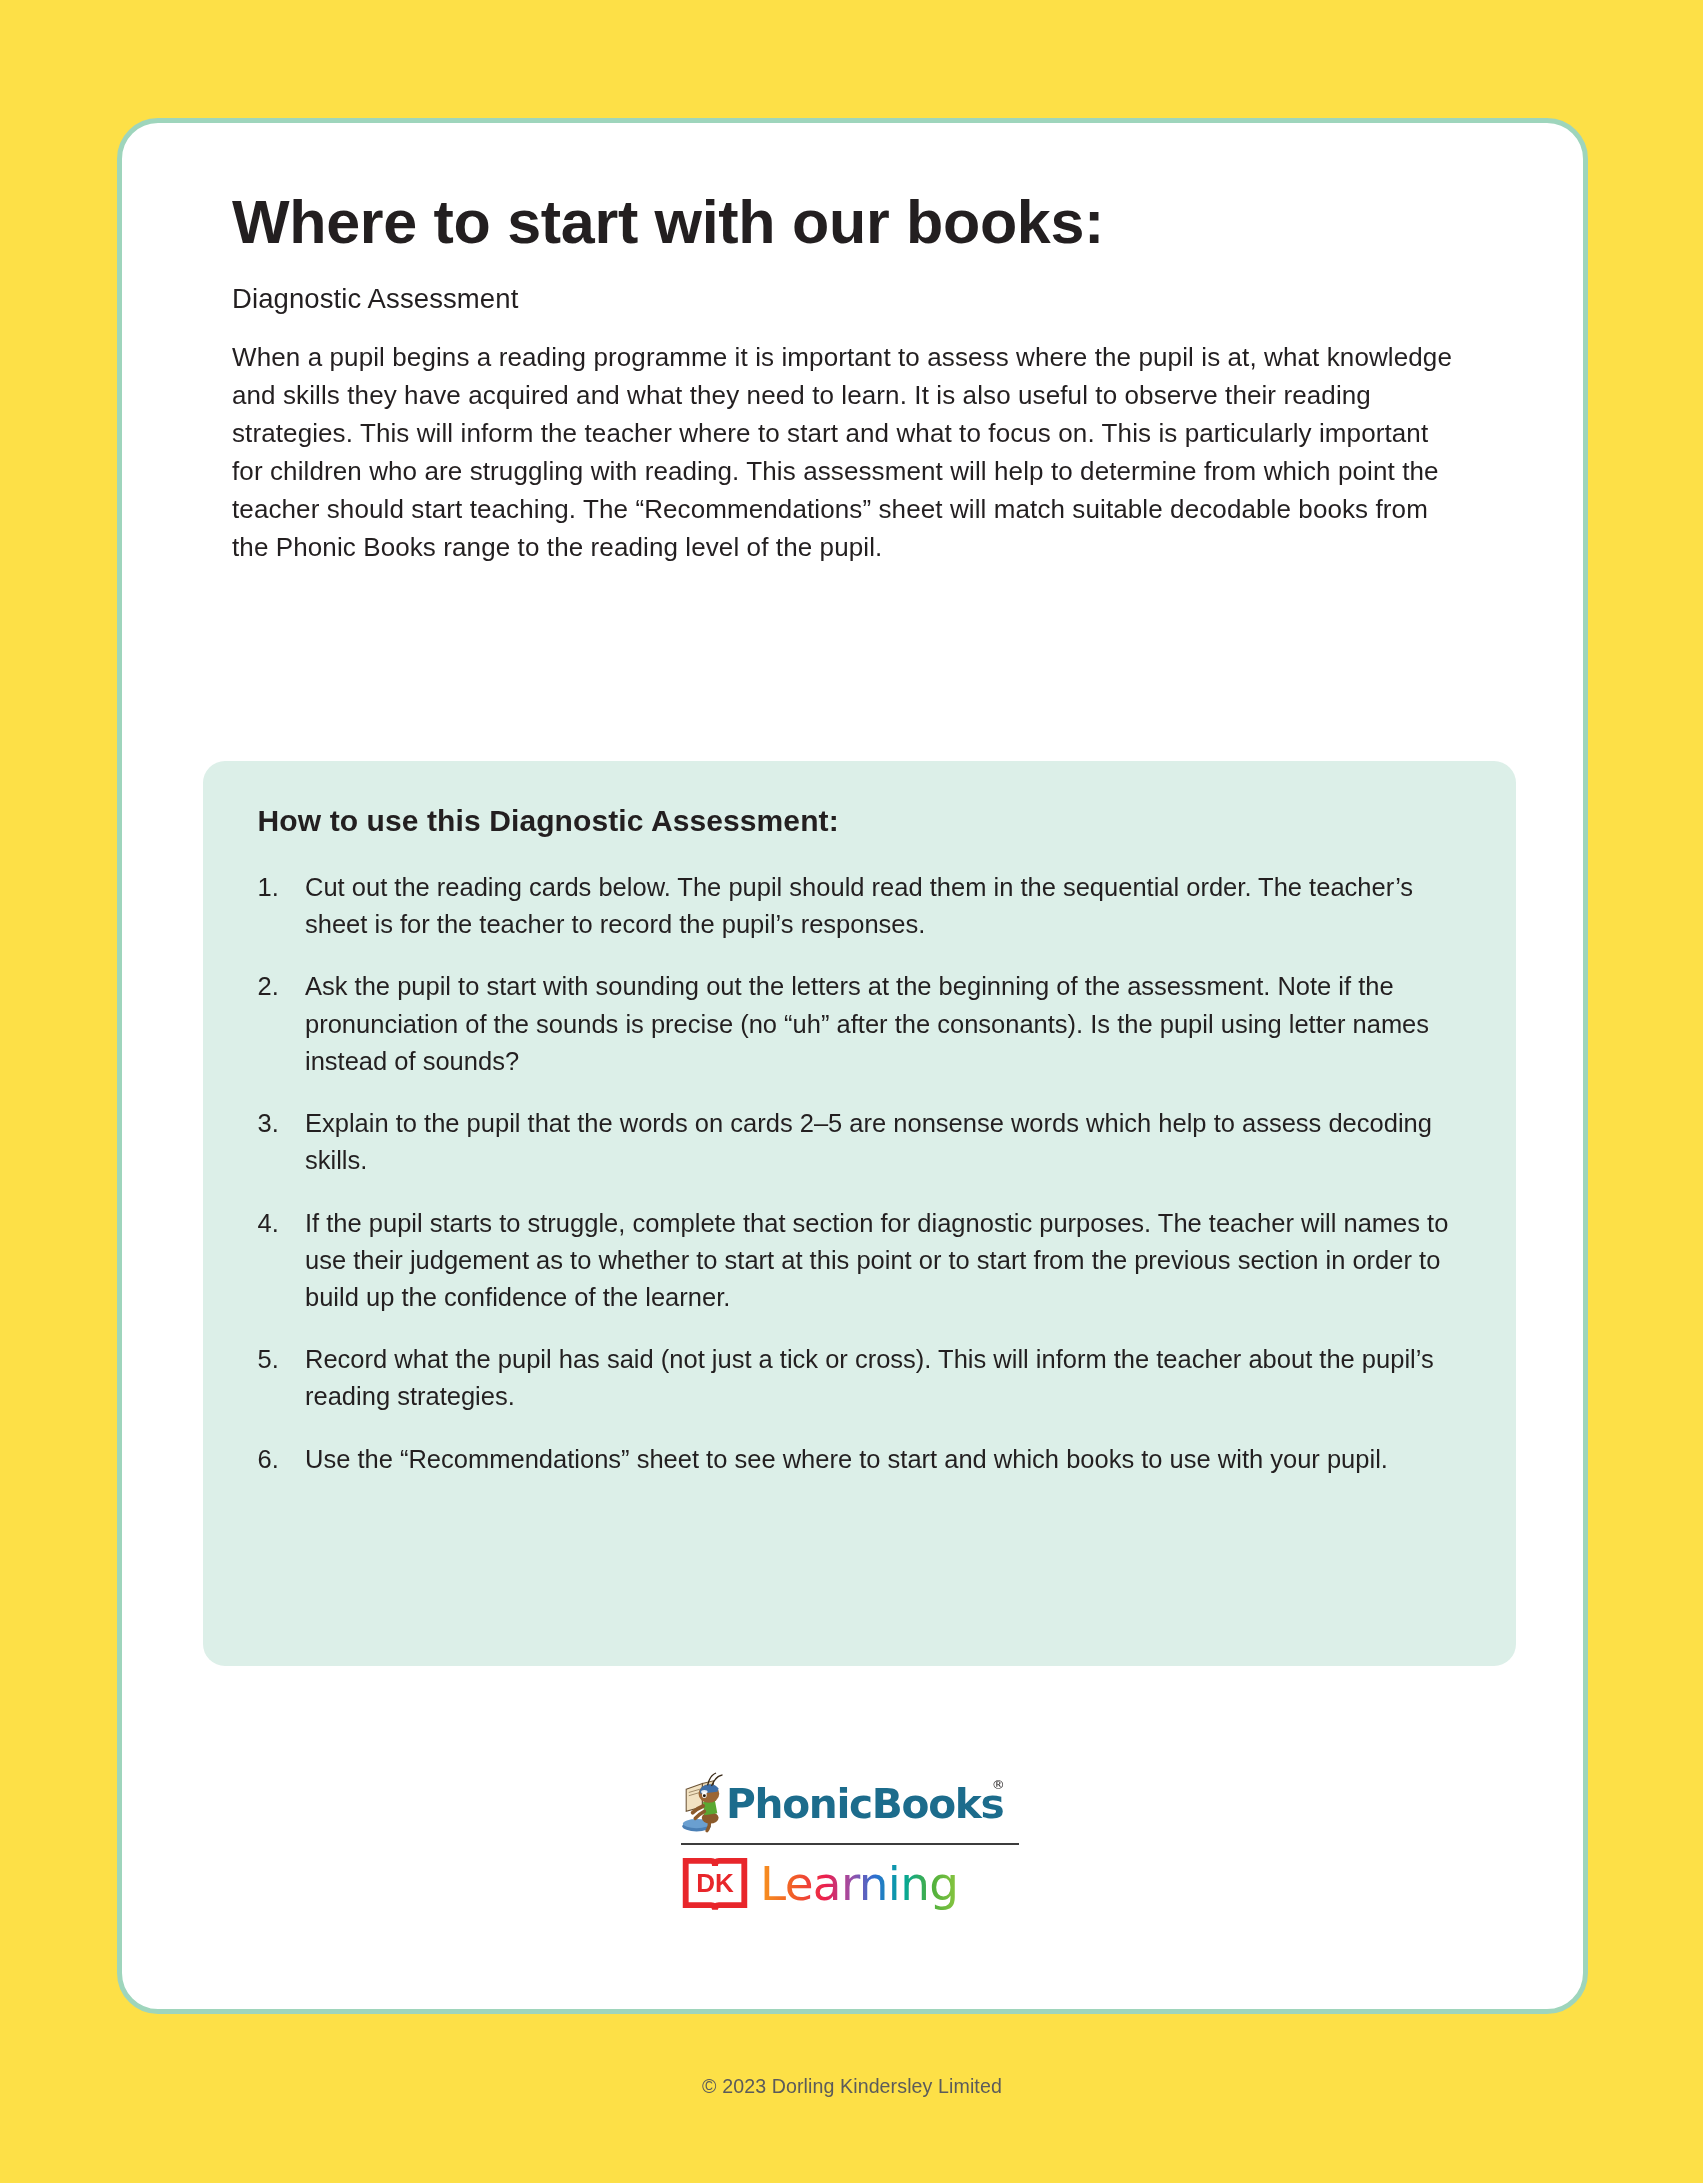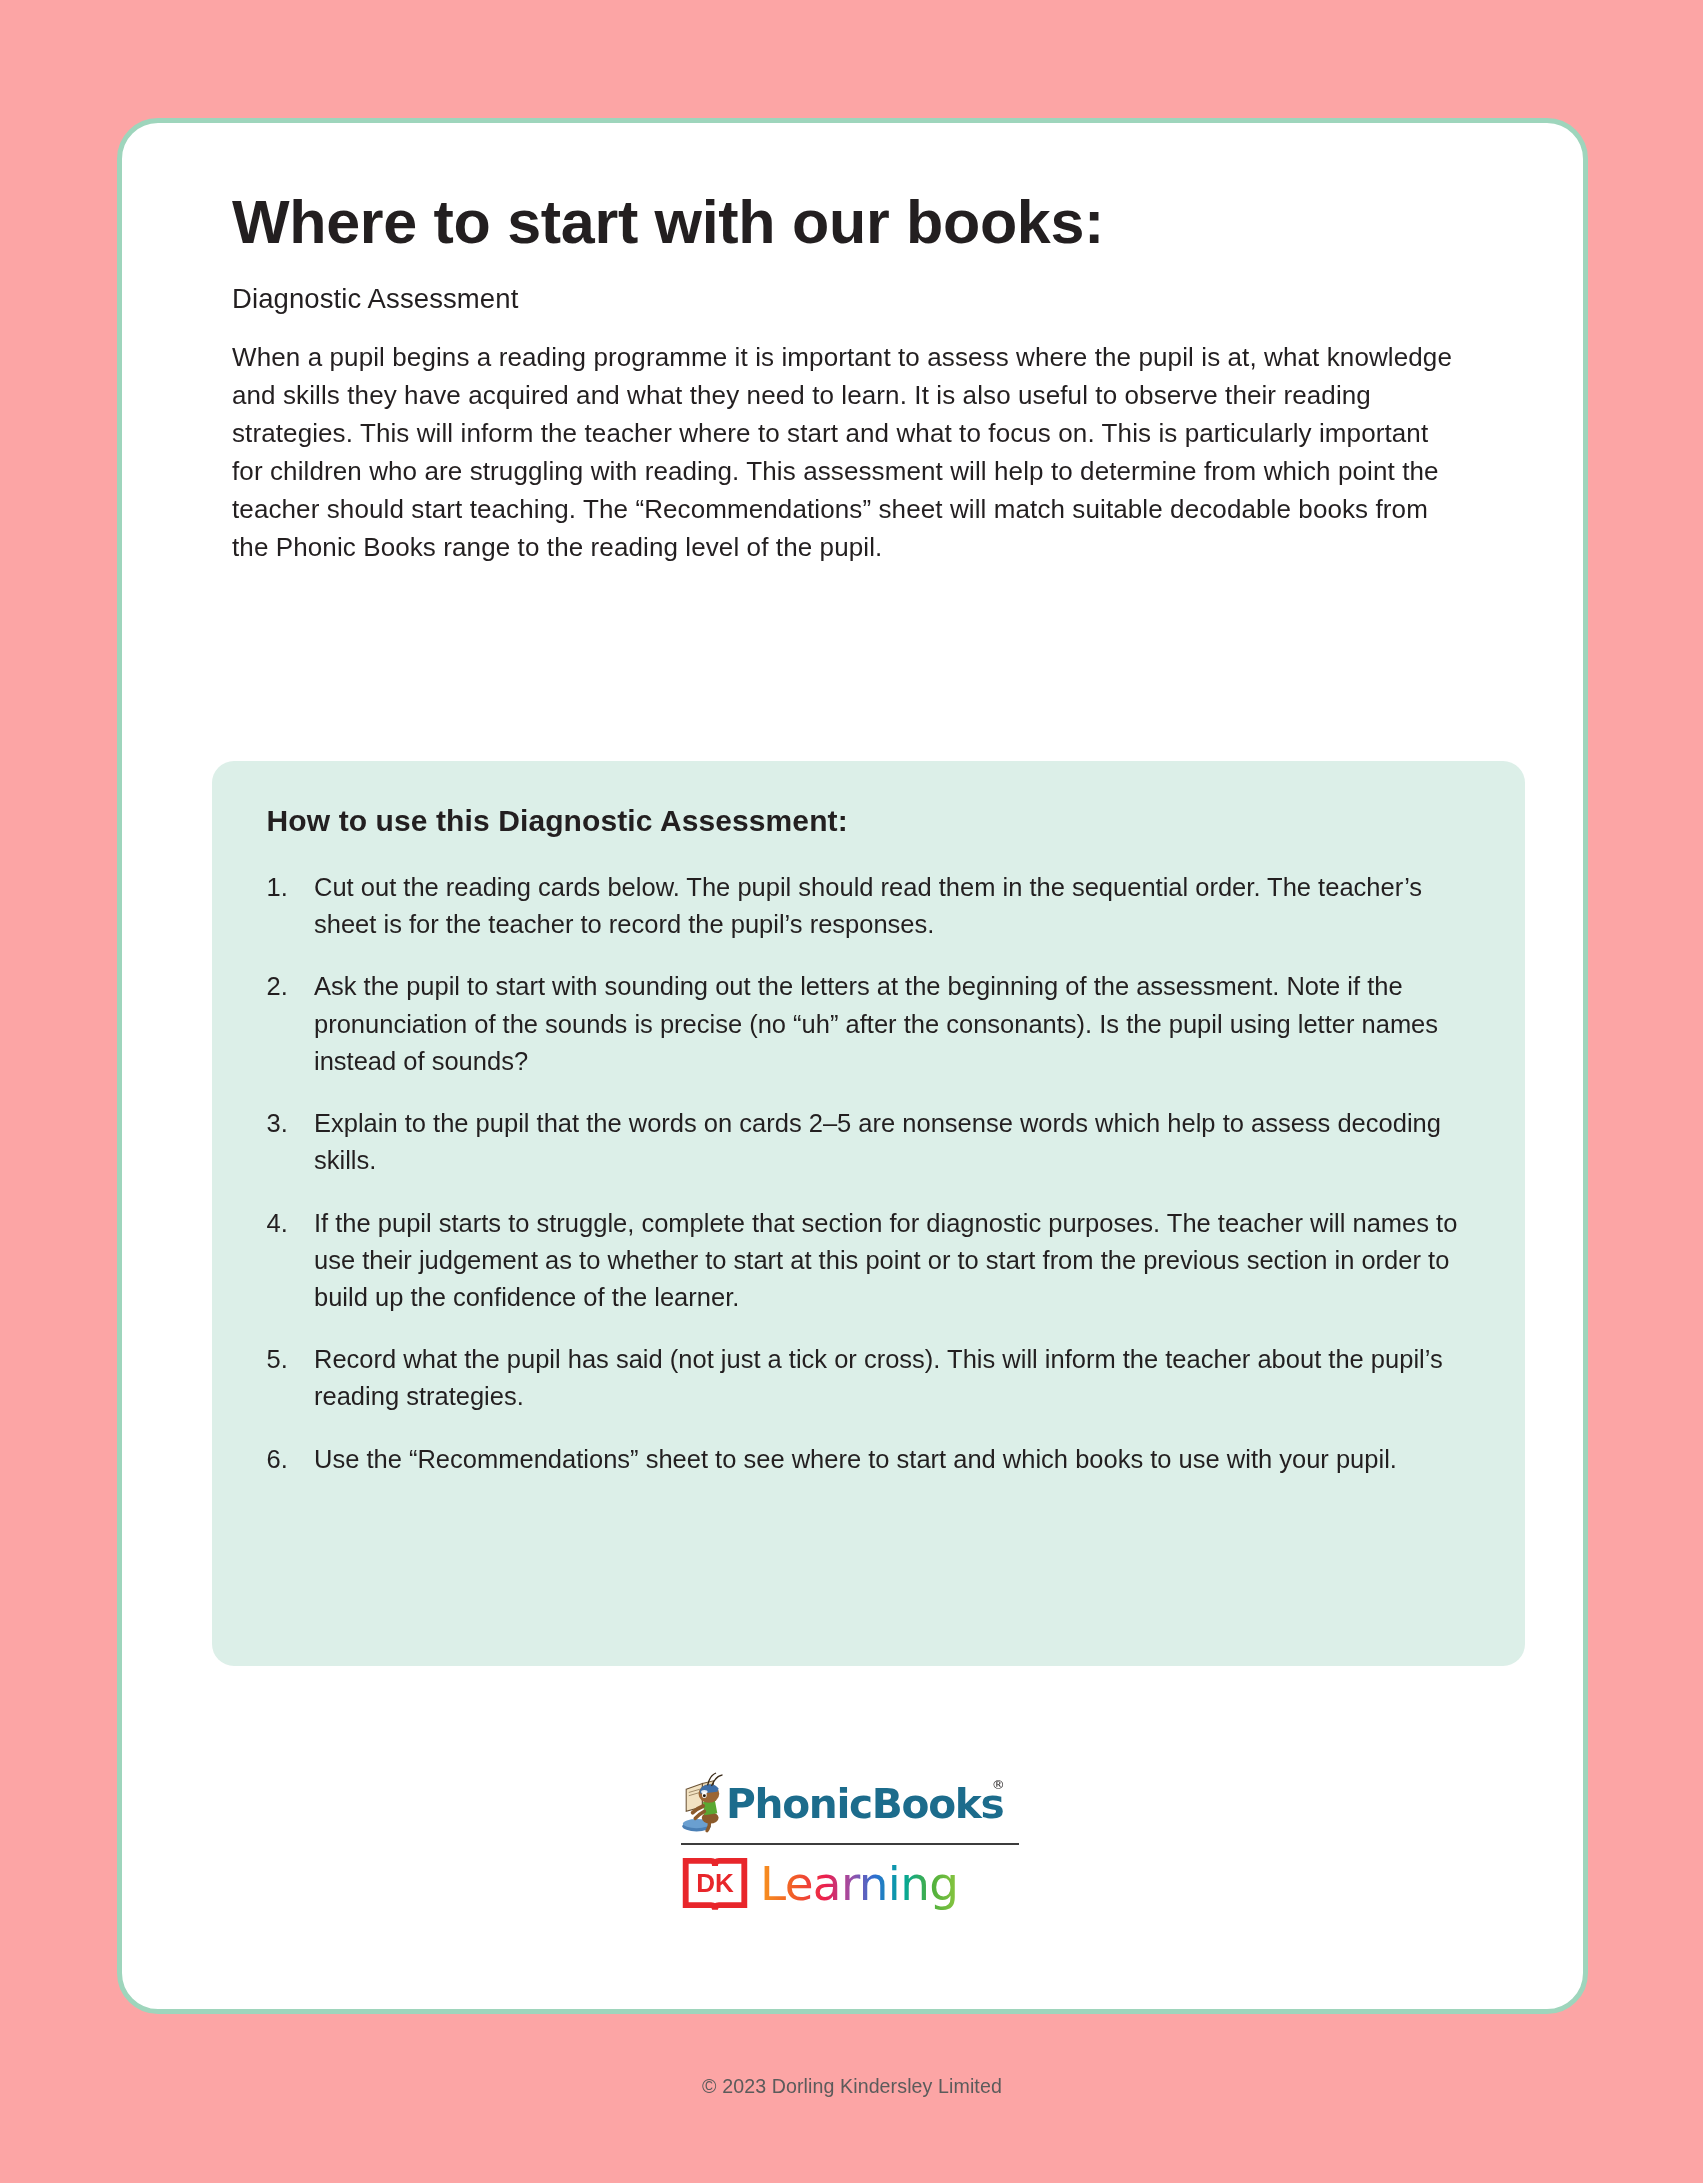--- a/index.html
+++ b/index.html
@@ -11,21 +11,21 @@
     width: 1704px;
     height: 2183px;
     font-family: "Liberation Sans", sans-serif;
     -webkit-font-smoothing: antialiased;
   }
 
   .page {
     position: relative;
     width: 1704px;
     height: 2183px;
-    background: #fca5a5;
+    background: #fde047;
     box-sizing: border-box;
   }
 
   
   .frame {
     position: absolute;
     left: 117px;
     top: 118px;
     width: 1471px;
     height: 1896px;
@@ -66,21 +66,21 @@
     line-height: 1.46;
     color: #231f20;
     margin: 0;
     font-weight: 400;
     letter-spacing: 0.1px;
   }
 
   
   .instruction-panel {
     position: absolute;
-    left: 212px;
+    left: 203px;
     top: 761px;
     width: 1313px;
     height: 905px;
     background: #DCEFE8;
     border-radius: 22px;
     box-sizing: border-box;
     padding: 43px 52px 26px 52px;
   }
 
   .panel-heading {

